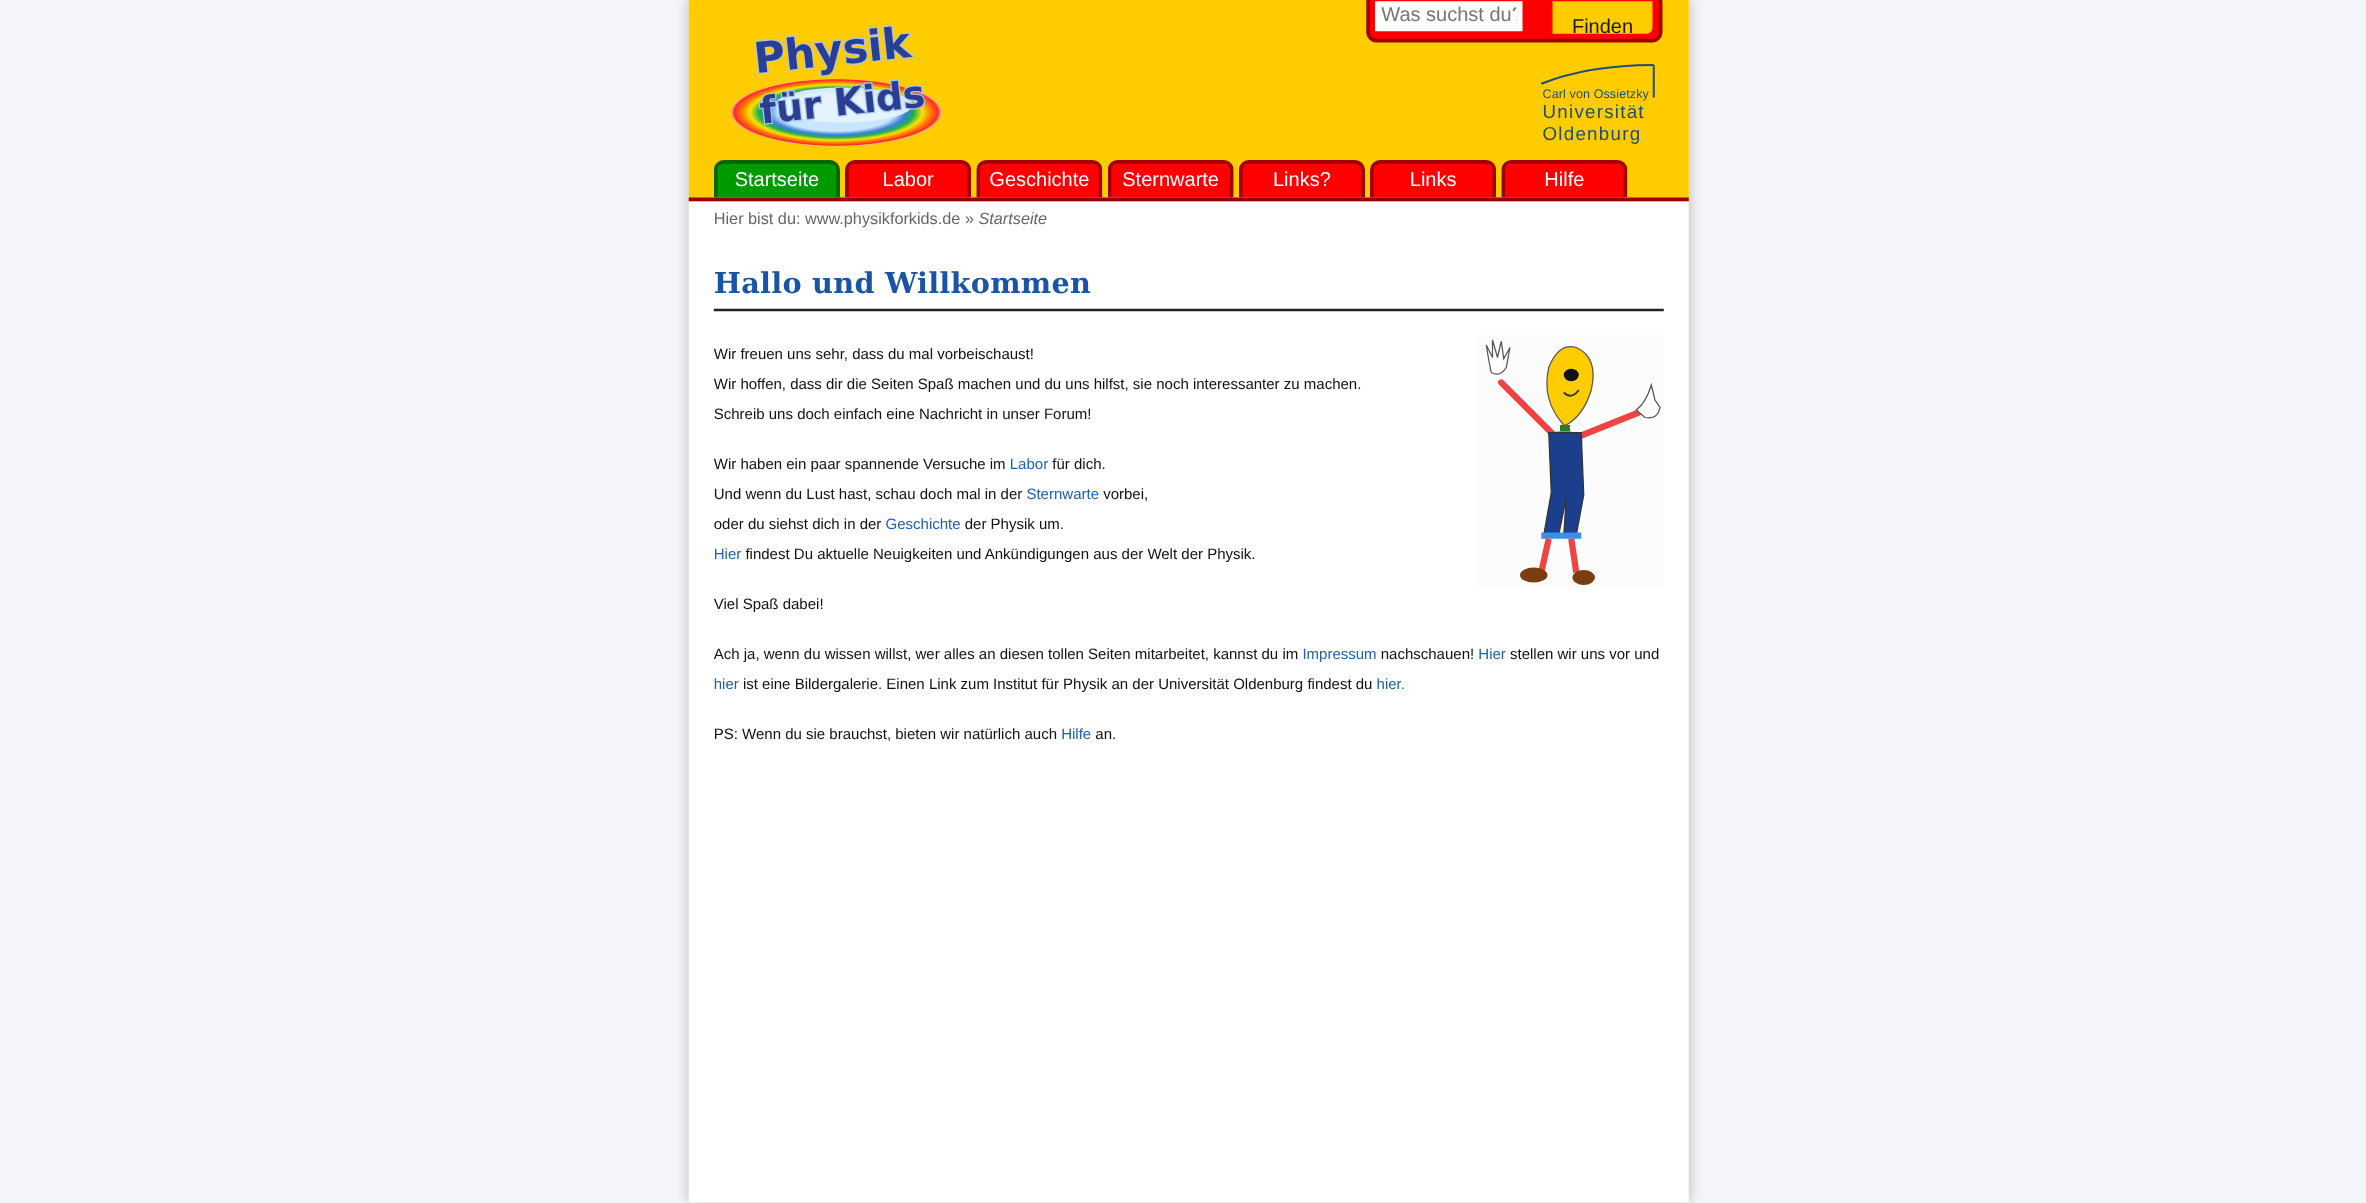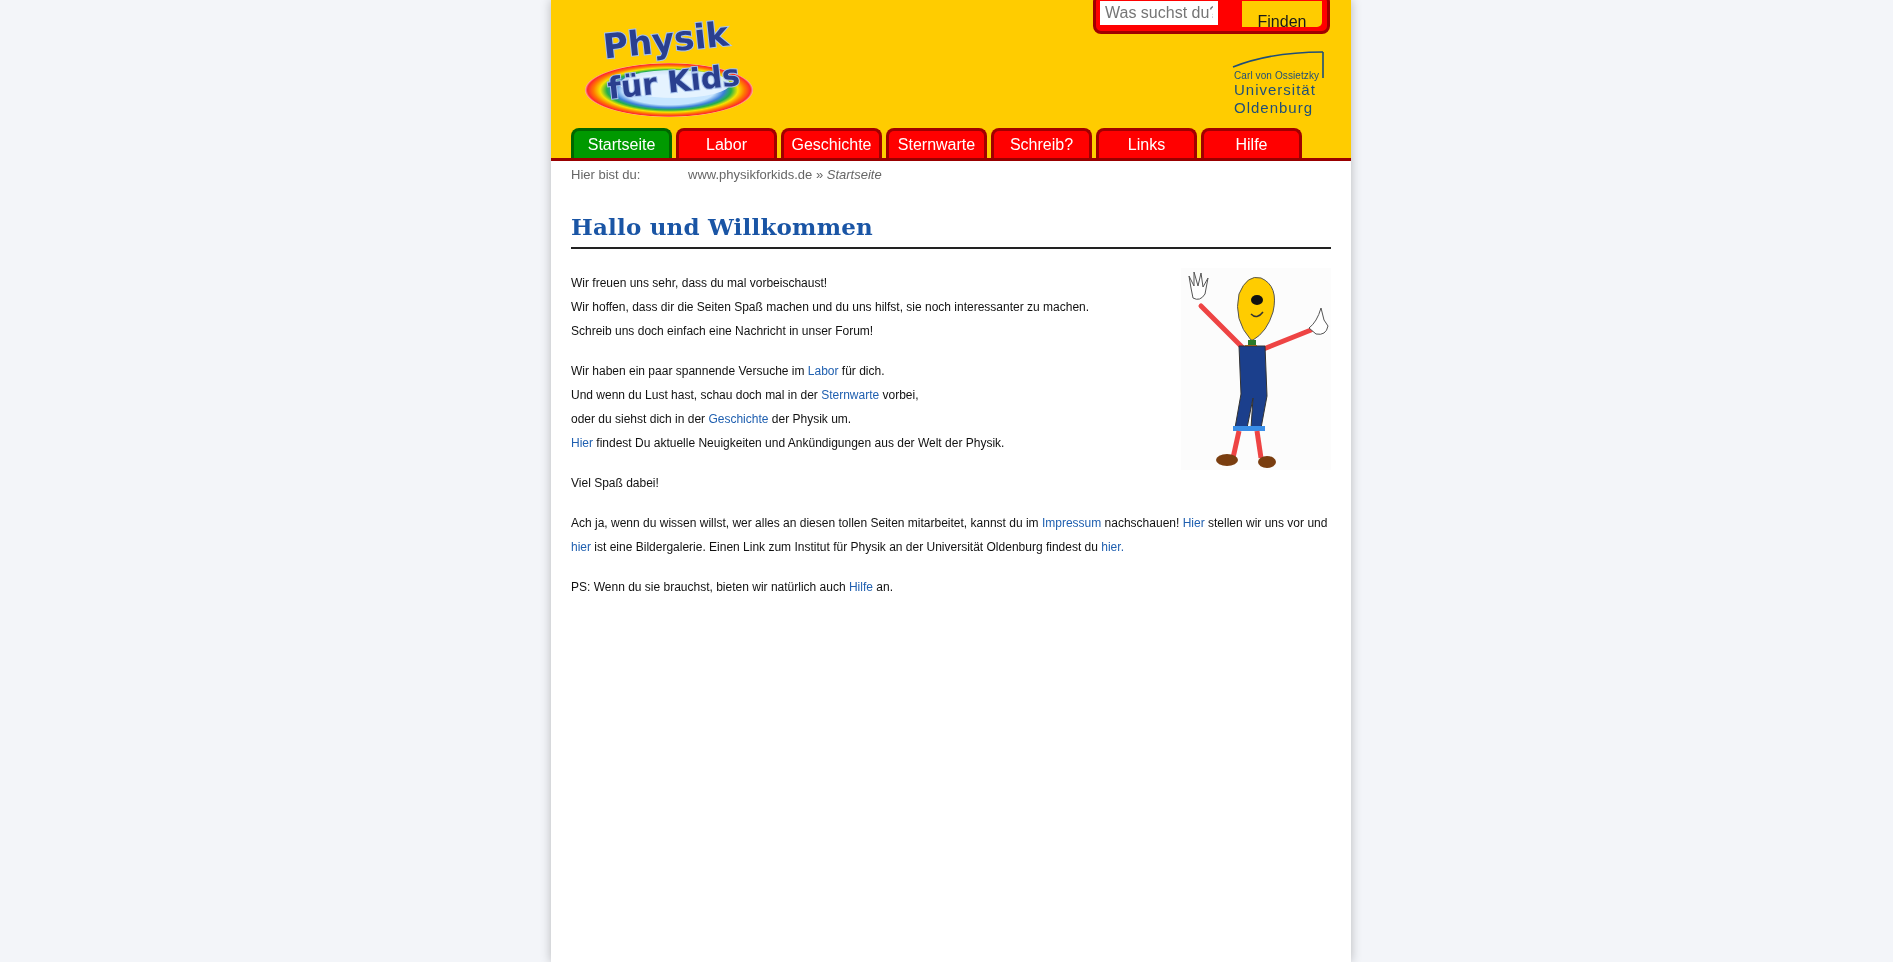--- a/index.html
+++ b/index.html
@@ -118,29 +118,29 @@
       <span class="small">Carl von Ossietzky</span>
       <span class="big" style="top:31px;">Universität</span>
       <span class="big" style="top:49px;">Oldenburg</span>
     </a>
 
     <nav id="tabs">
       <div class="tab active">Startseite</div>
       <div class="tab">Labor</div>
       <div class="tab">Geschichte</div>
       <div class="tab">Sternwarte</div>
-      <div class="tab">Schreib?</div>
+      <div class="tab">Links?</div>
       <div class="tab">Links</div>
       <div class="tab">Hilfe</div>
     </nav>
   </div>
 
   <div id="breadcrumb">
     <span>Hier bist du:</span>
-    <a href="#" style="color:#666;margin-left:44px;">www.physikforkids.de</a>
+    <a href="#" style="color:#666;">www.physikforkids.de</a>
     <span>»</span>
     <span class="current">Startseite</span>
   </div>
 
   <div id="content">
     <h1>Hallo und Willkommen</h1>
 
     <div id="figure">
       <svg width="150" height="202" viewBox="0 0 150 202">
 

